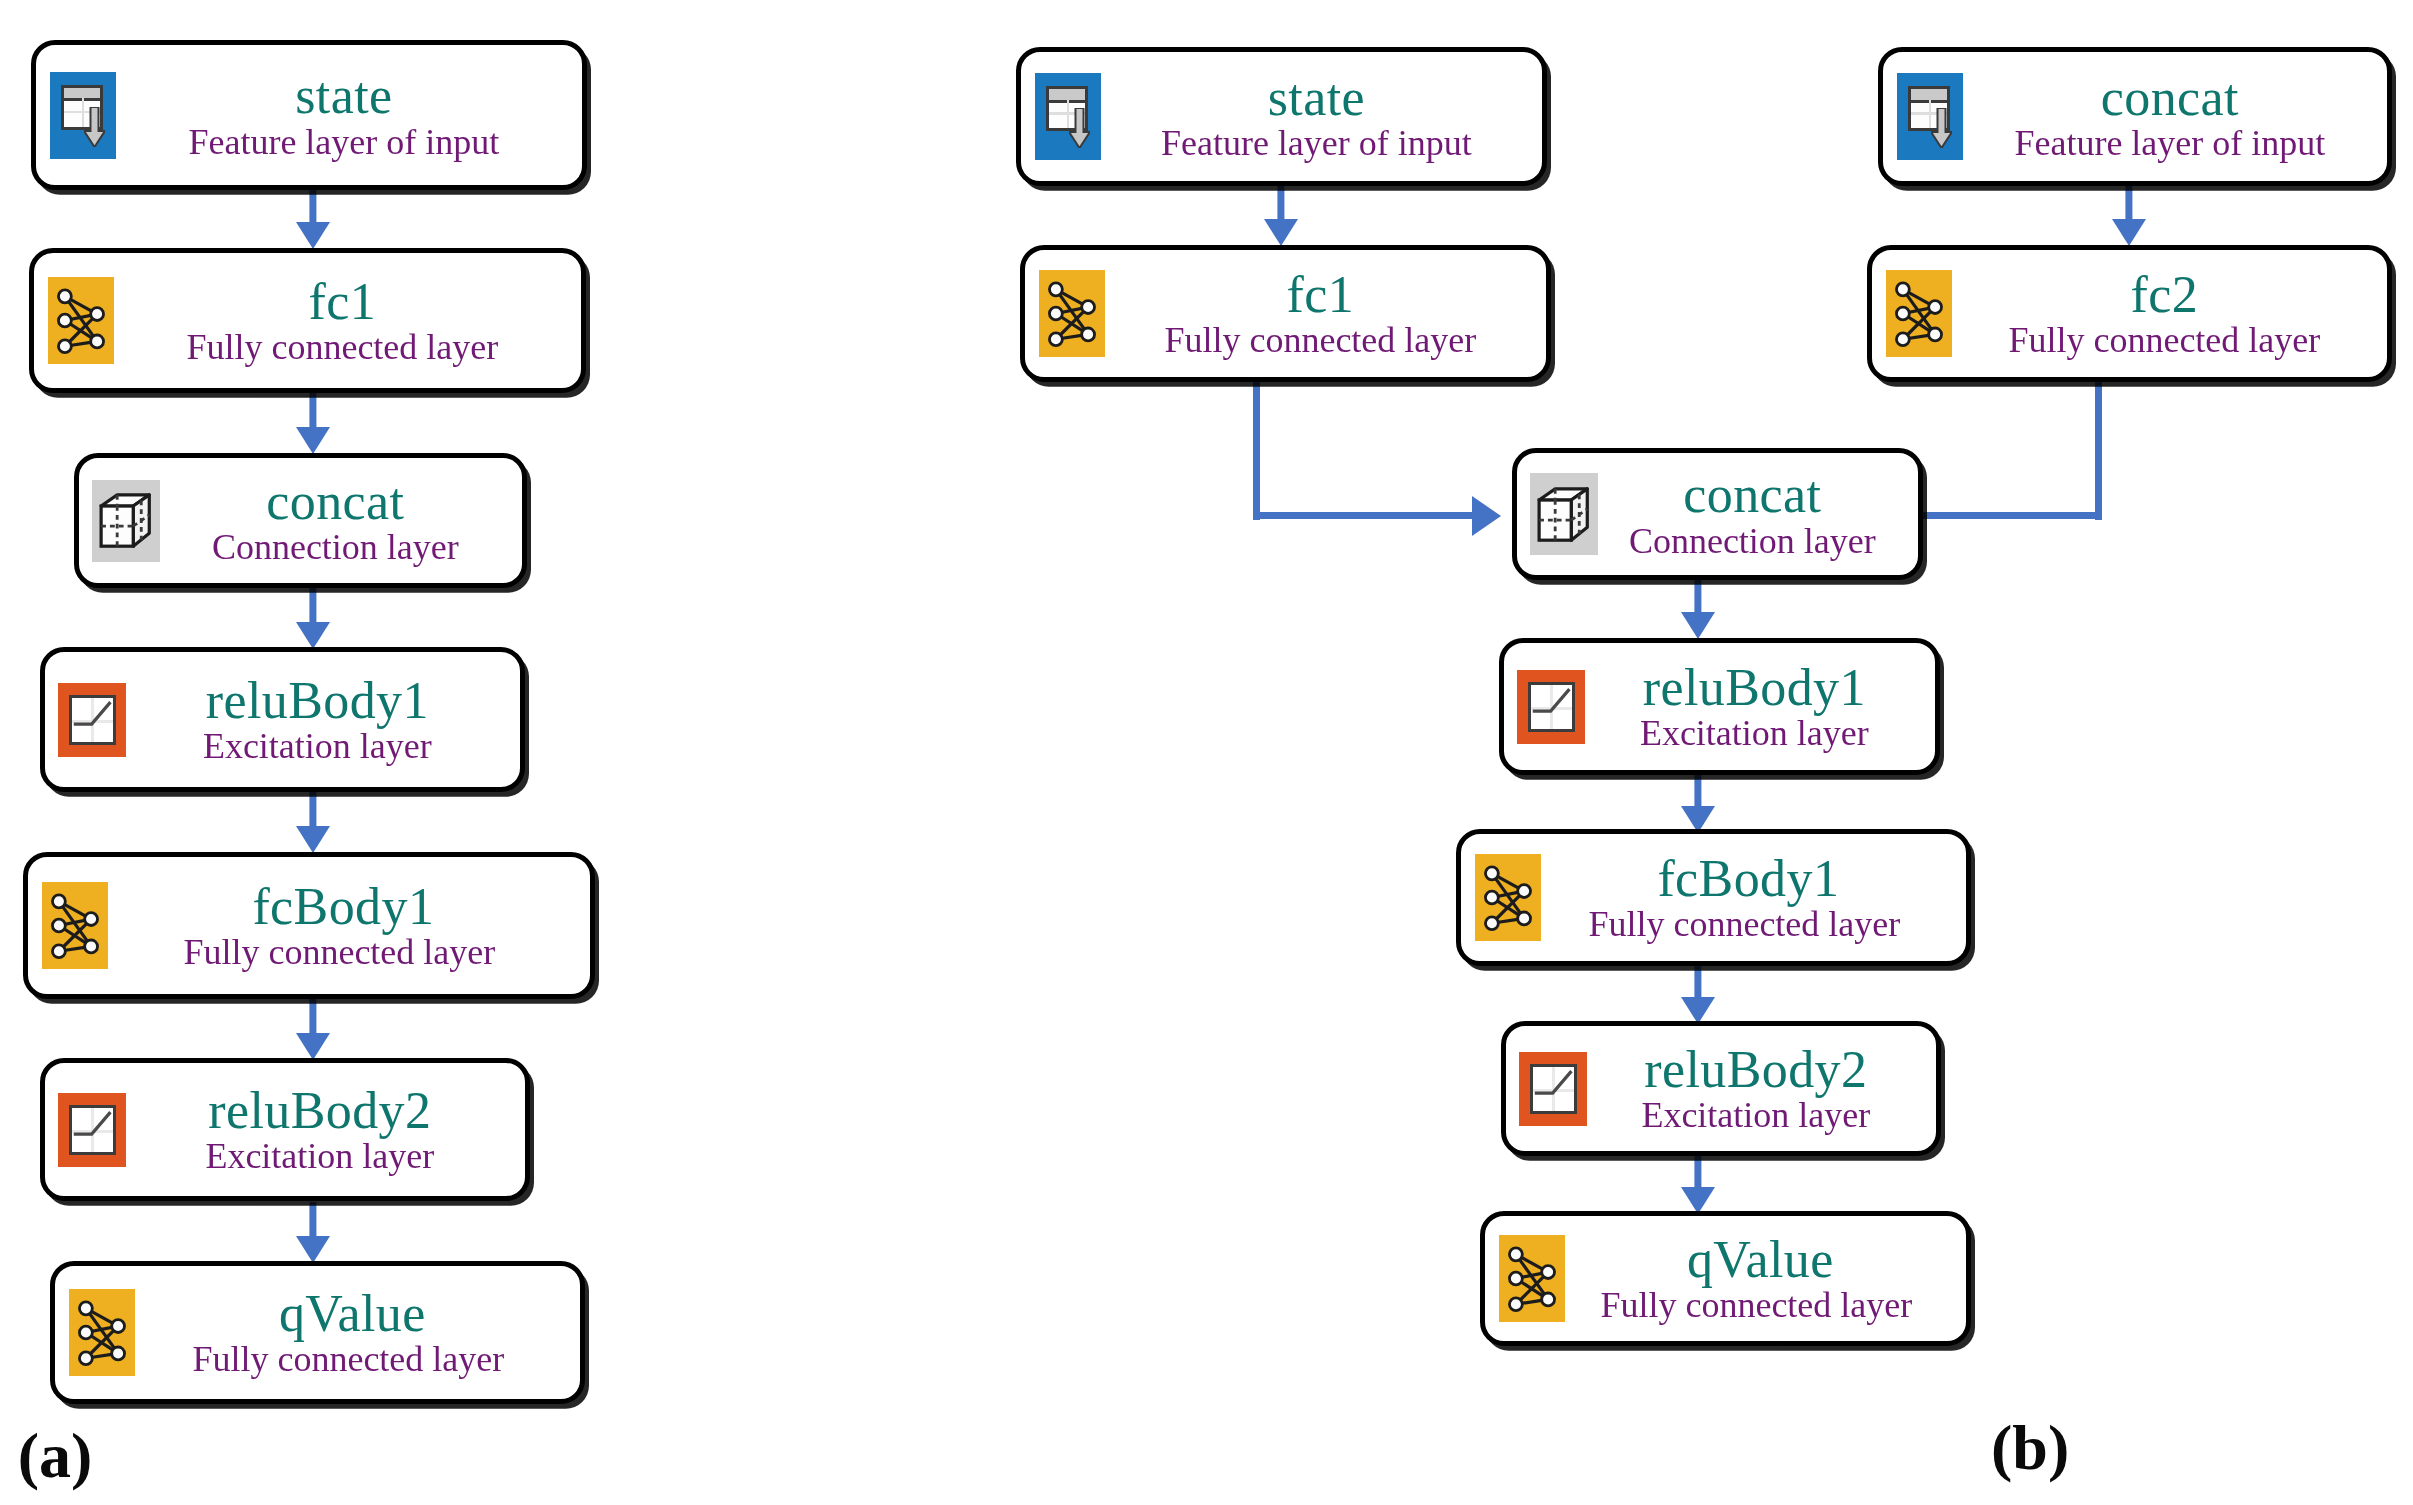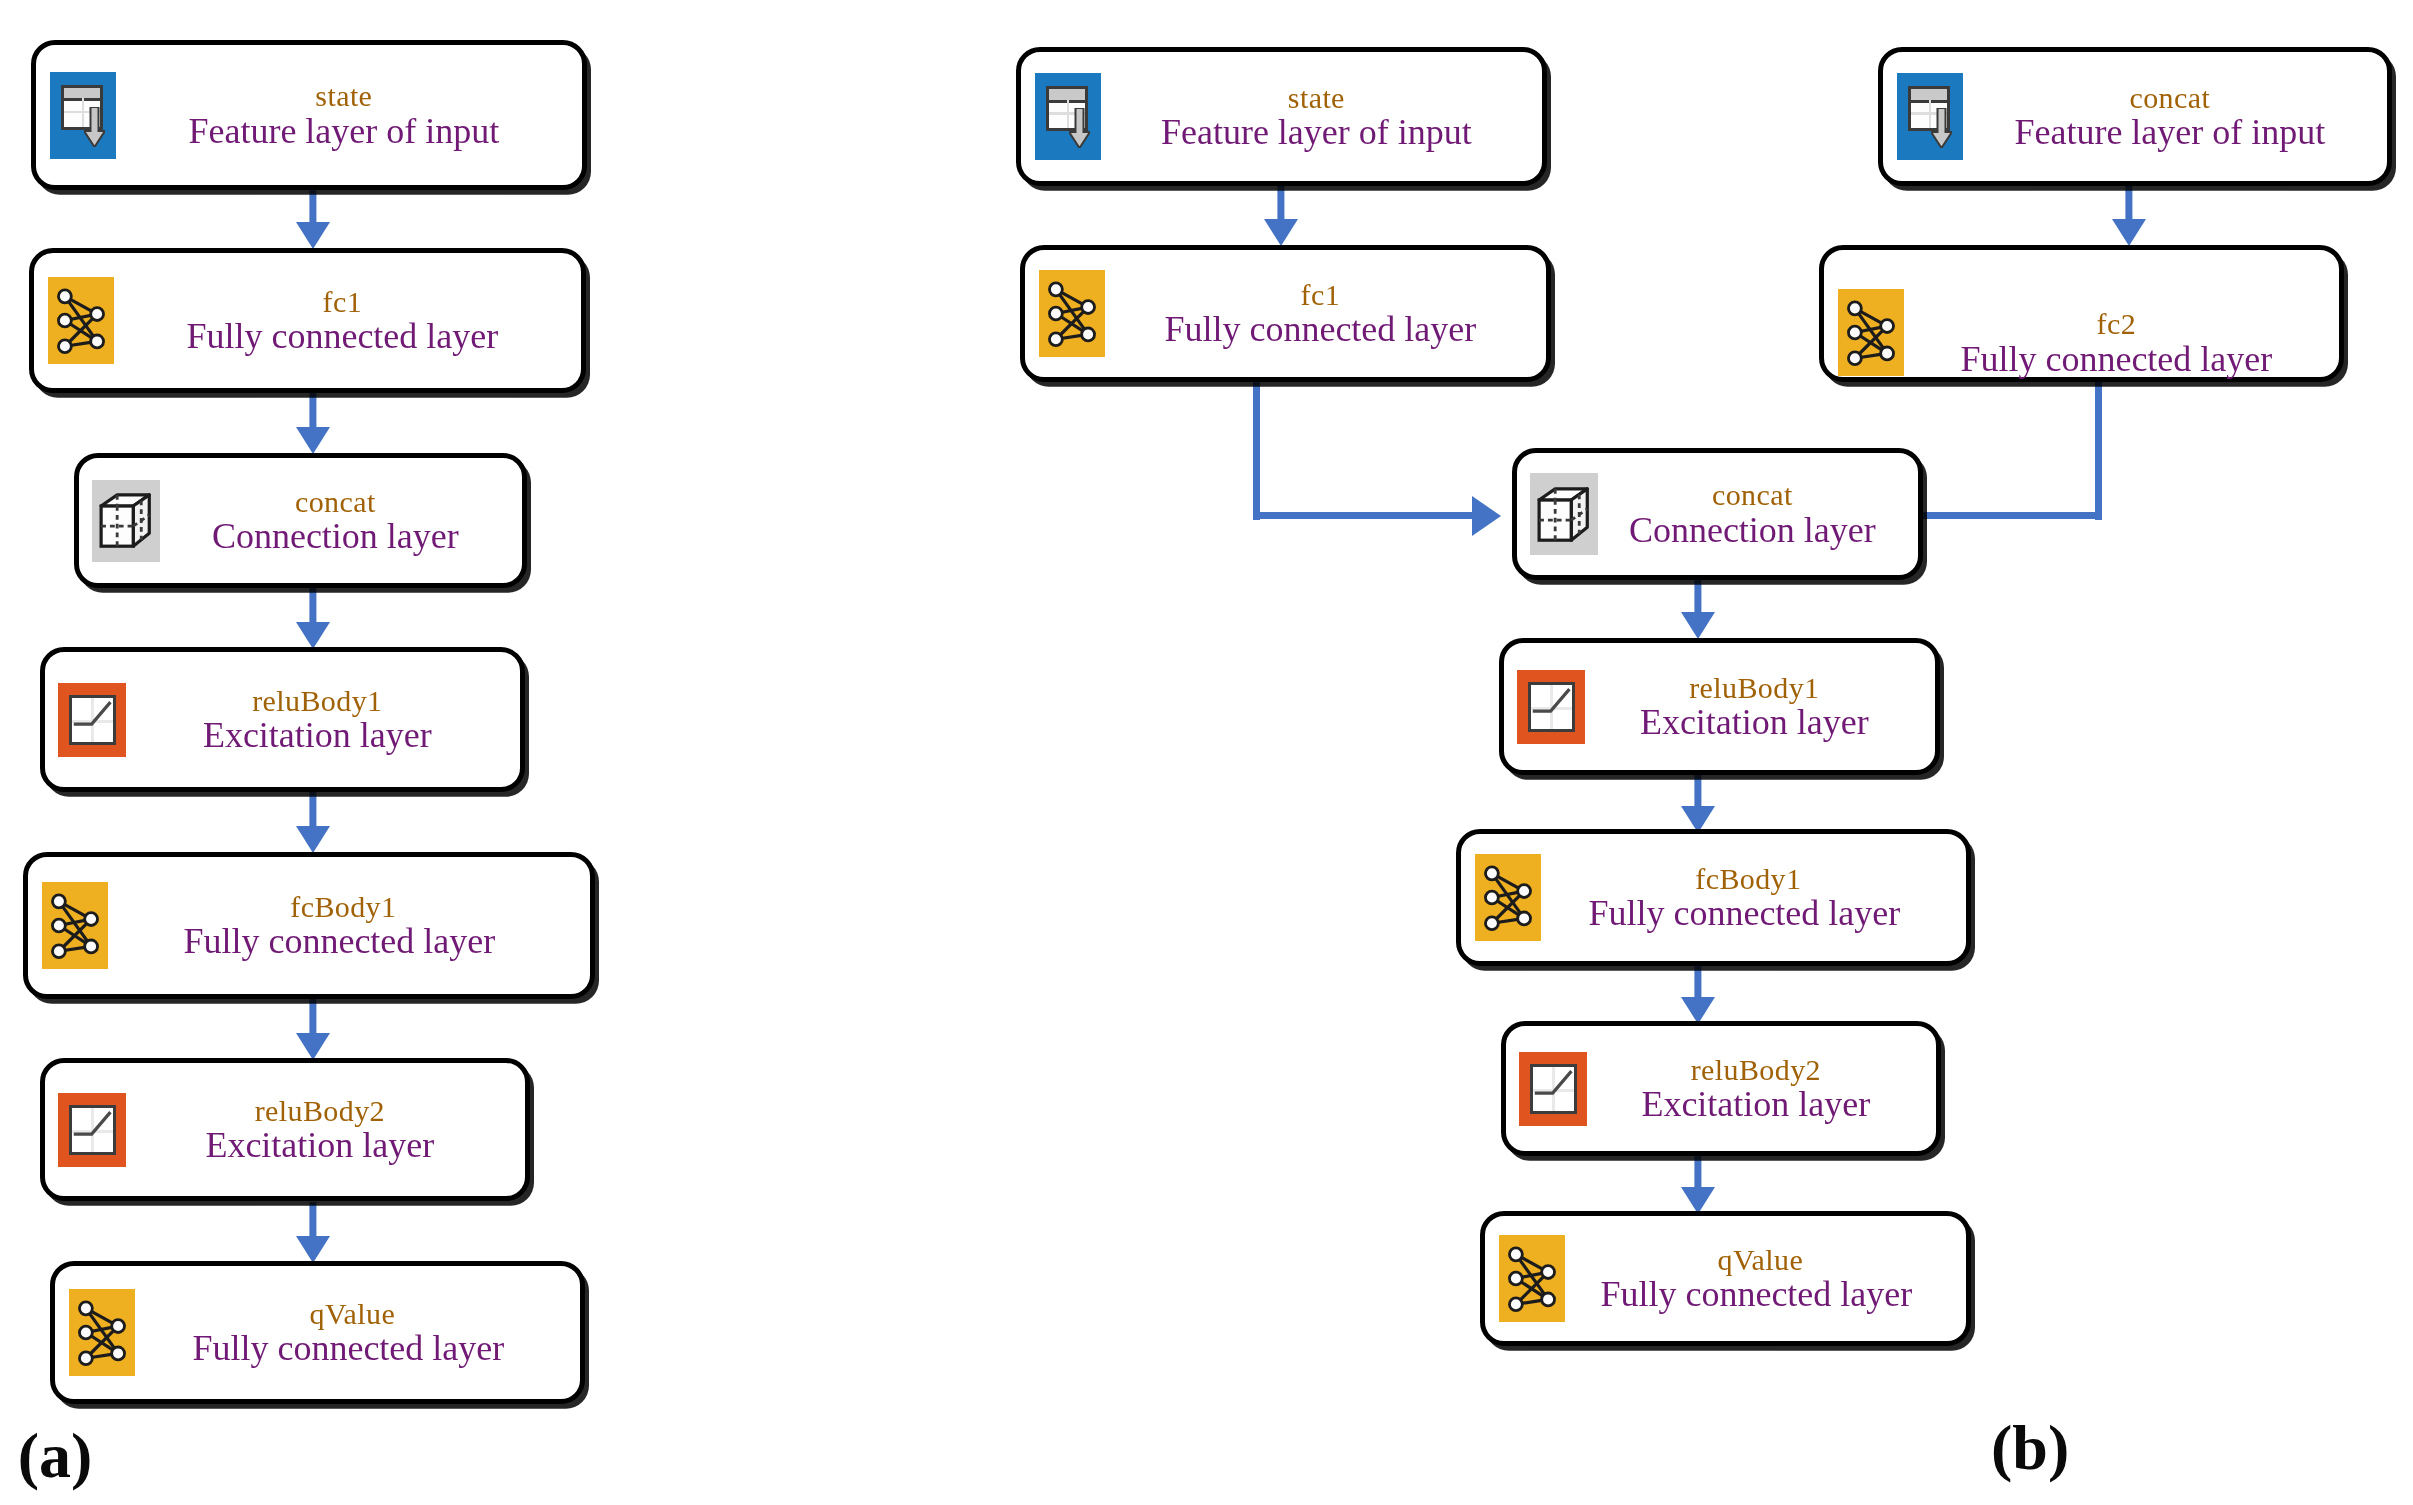--- a/index.html
+++ b/index.html
@@ -27,22 +27,22 @@
     margin-right:4.8px;
   }
   .labels{
     flex:1 1 auto;
     display:flex;flex-direction:column;
     align-items:center;justify-content:center;
     line-height:1.0;
     margin-left:-4.8px;
   }
   .title{
-    font-size:30px;
-    color:#a16207;
+    font-size:52px;
+    color:#0f766e;
     letter-spacing:0.4px;
     white-space:nowrap;
     margin-bottom:1.6px;
   }
   .subtitle{
     font-size:36px;
     color:#701a75;
     white-space:nowrap;
   }
   
@@ -370,21 +370,21 @@
           </g>
         </svg>
       </span>
     </div>
     <div class="labels">
       <div class="title">fc1</div>
       <div class="subtitle">Fully connected layer</div>
     </div>
   </div>
 
-  <div class="node" style="left:1819px;top:245px;width:525px;height:137px;align-items:flex-end;">
+  <div class="node" style="left:1867px;top:245px;width:525px;height:137px;">
     <div class="icon">
       <span class="ic-fc">
         <svg viewBox="0 0 82 108" width="66" height="87">
           <g stroke="#1c1c1c" stroke-width="4">
             <line x1="21" y1="24" x2="61" y2="46"></line>
               <line x1="21" y1="24" x2="61" y2="80"></line>
             <line x1="21" y1="54" x2="61" y2="46"></line>
               <line x1="21" y1="54" x2="61" y2="80"></line>
             <line x1="21" y1="86" x2="61" y2="46"></line>
               <line x1="21" y1="86" x2="61" y2="80"></line>

